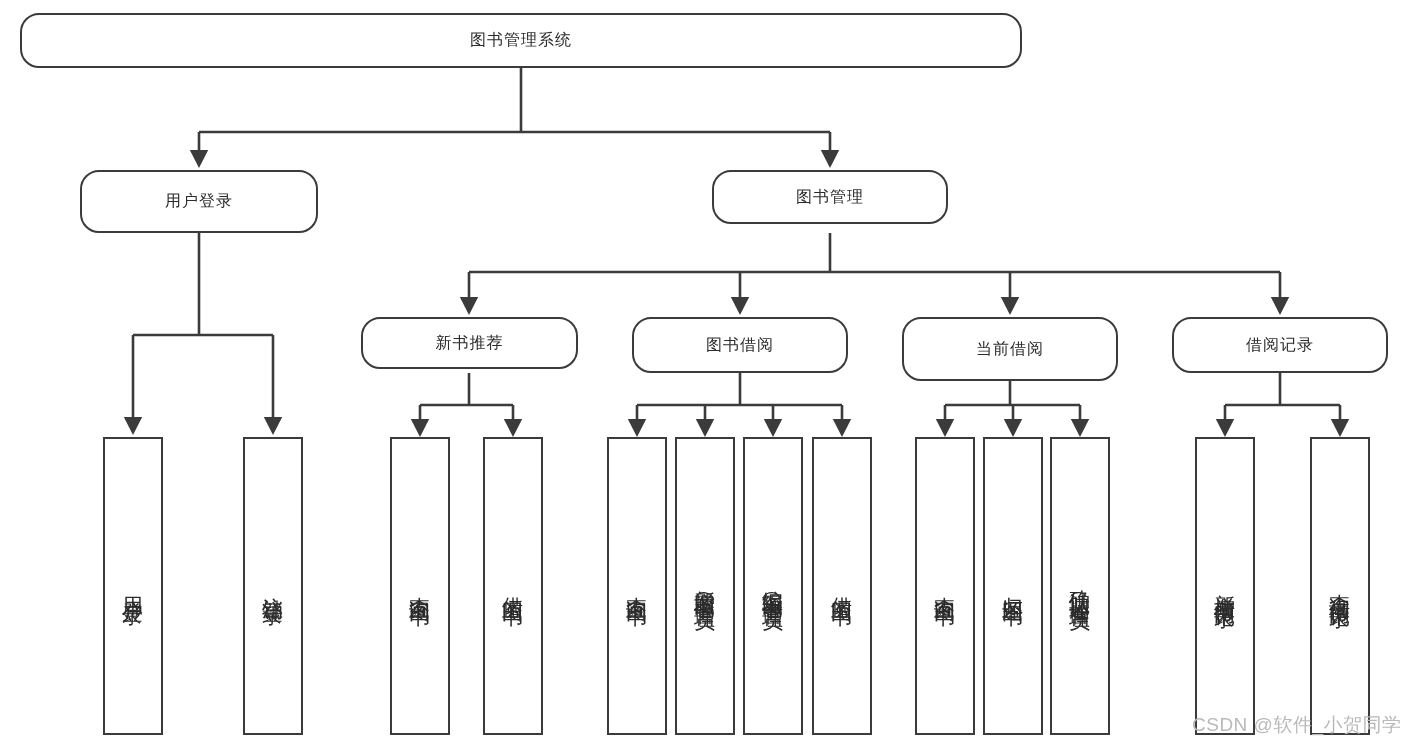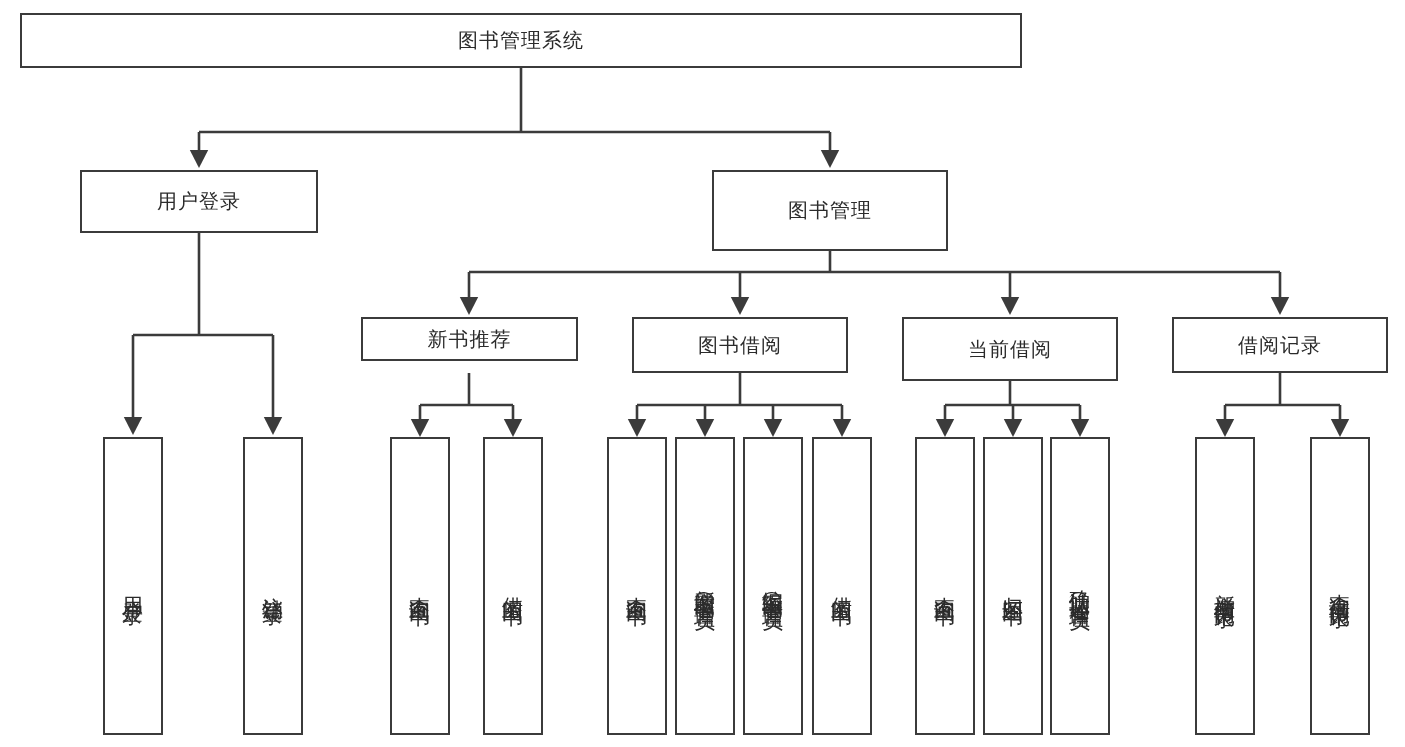--- a/index.html
+++ b/index.html
@@ -29,22 +29,23 @@
     box-sizing: border-box;
     background: #ffffff;
     border: 2.5px solid #3b3b3b;
     display: flex;
     align-items: center;
     justify-content: center;
     color: #2b2b2b;
     z-index: 2;
   }
   .node.h {
-    font-size: 20px;
+    font-size: 16px;
     letter-spacing: 1px;
+    border-radius: 19px;
   }
   .node.v {
     font-size: 21px;
   }
   .node.v .vtext {
     writing-mode: vertical-rl;
     text-orientation: upright;
     letter-spacing: 3px;
     line-height: 1;
     white-space: nowrap;
@@ -115,25 +116,25 @@
     </g>
   </svg>
 
   <div class="node h" style="left:20px; top:13px; width:1002px; height:55px;">
     <span>图书管理系统</span>
   </div>
 
   <div class="node h" style="left:80px; top:170px; width:238px; height:63px;">
     <span>用户登录</span>
   </div>
-  <div class="node h" style="left:712px; top:170px; width:236px; height:81px;">
+  <div class="node h" style="left:712px; top:170px; width:236px; height:54px;">
     <span>图书管理</span>
   </div>
 
-  <div class="node h" style="left:361px; top:317px; width:217px; height:44px;">
+  <div class="node h" style="left:361px; top:317px; width:217px; height:52px;">
     <span>新书推荐</span>
   </div>
   <div class="node h" style="left:632px; top:317px; width:216px; height:56px;">
     <span>图书借阅</span>
   </div>
   <div class="node h" style="left:902px; top:317px; width:216px; height:64px;">
     <span>当前借阅</span>
   </div>
   <div class="node h" style="left:1172px; top:317px; width:216px; height:56px;align-items:center;">
     <span>借阅记录</span>
@@ -176,14 +177,15 @@
     <span class="vtext">确认归还（管理员）</span>
   </div>
 
   <div class="node v" style="left:1195px; top:437px; width:60px; height:298px;">
     <span class="vtext">新增借阅记录</span>
   </div>
   <div class="node v" style="left:1310px; top:437px; width:60px; height:298px;">
     <span class="vtext">查询借阅记录</span>
   </div>
 
+  <div class="watermark">CSDN @软件_小贺同学</div>
 
 </div>
 
 </body></html>

